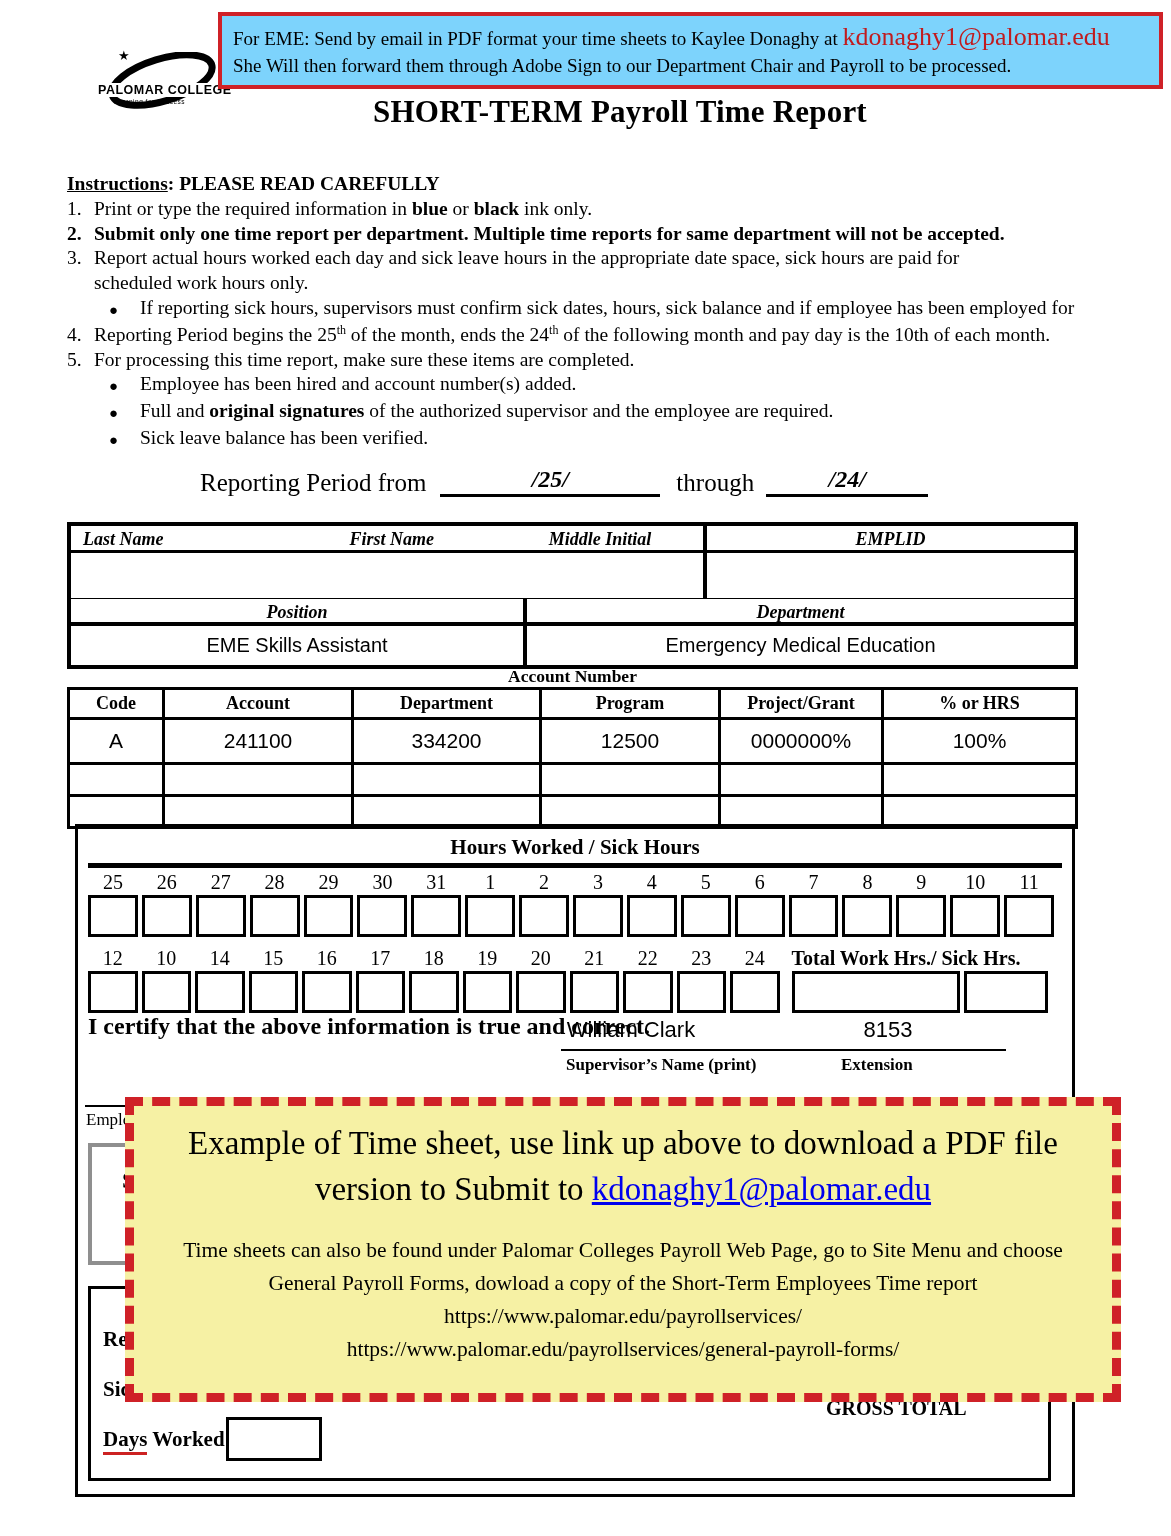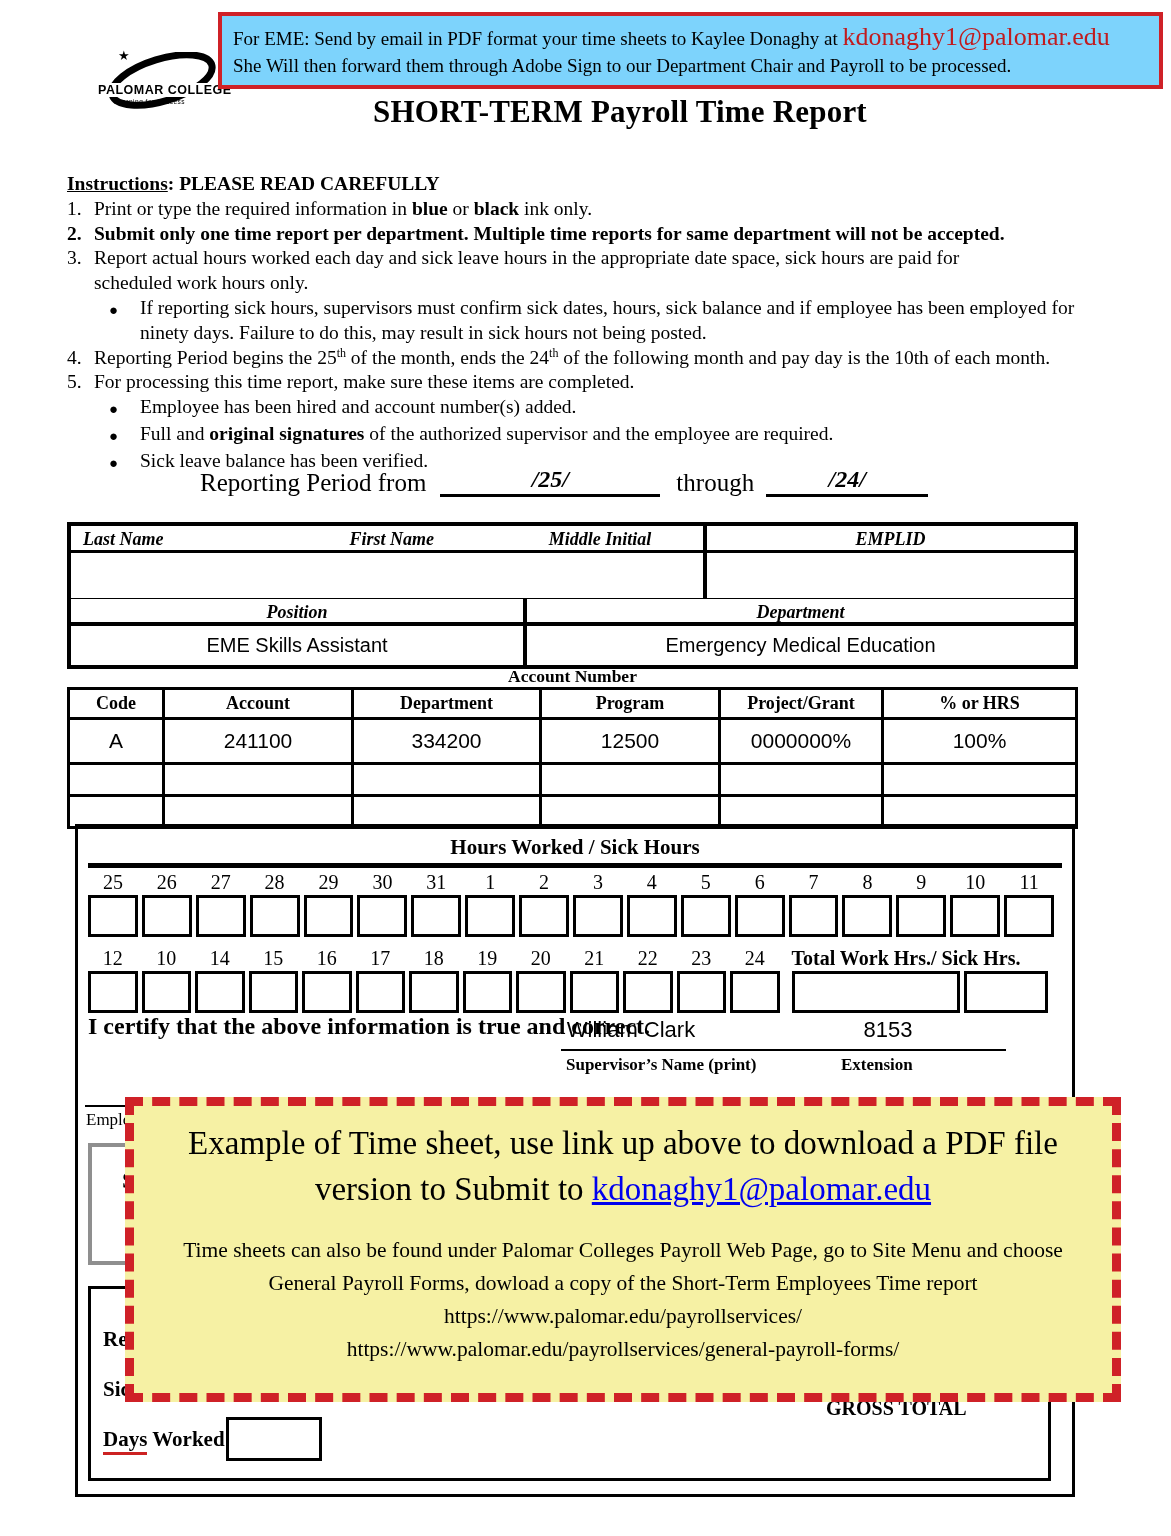--- a/index.html
+++ b/index.html
@@ -173,21 +173,21 @@
       <span class="n">2.</span>
       <span class="tx">Submit only one time report per department. Multiple time reports for same department will not be accepted.</span>
     </div>
     <div class="num-item">
       <span class="n">3.</span>
       <span class="tx">Report actual hours worked each day and sick leave hours in the appropriate date space, sick hours are paid for</span>
     </div>
     <div class="wrap2">scheduled work hours only.</div>
     <div class="bul">
       <span class="b">●</span>
-      <span class="tx"><span>If reporting sick hours, supervisors must confirm sick dates, hours, sick balance and if employee has been employed for</span><br><span>ninety days.  Failure to do this, may result in sick hours not being posted.</span></span>
+      <span class="tx"><span>If reporting sick hours, supervisors must confirm sick dates, hours, sick balance and if employee has been employed for</span><br></span>
     </div>
     <div class="num-item">
       <span class="n">4.</span>
       <span class="tx"><span>Reporting Period begins the 25</span><span class="sup">th</span><span> of the month, ends the 24</span><span class="sup">th</span><span> of the following month and pay day is the 10th of each month.</span></span>
     </div>
     <div class="num-item">
       <span class="n">5.</span>
       <span class="tx">For processing this time report, make sure these items are completed.</span>
     </div>
     <div class="bul">

